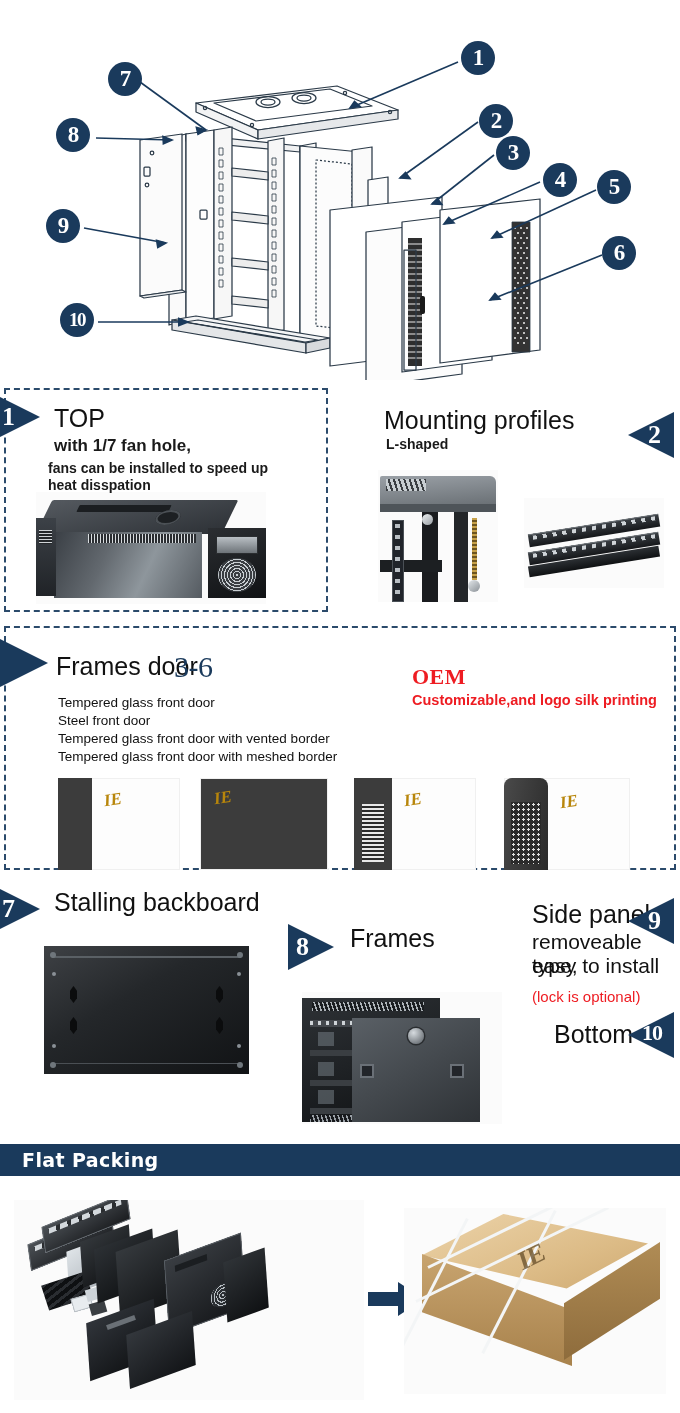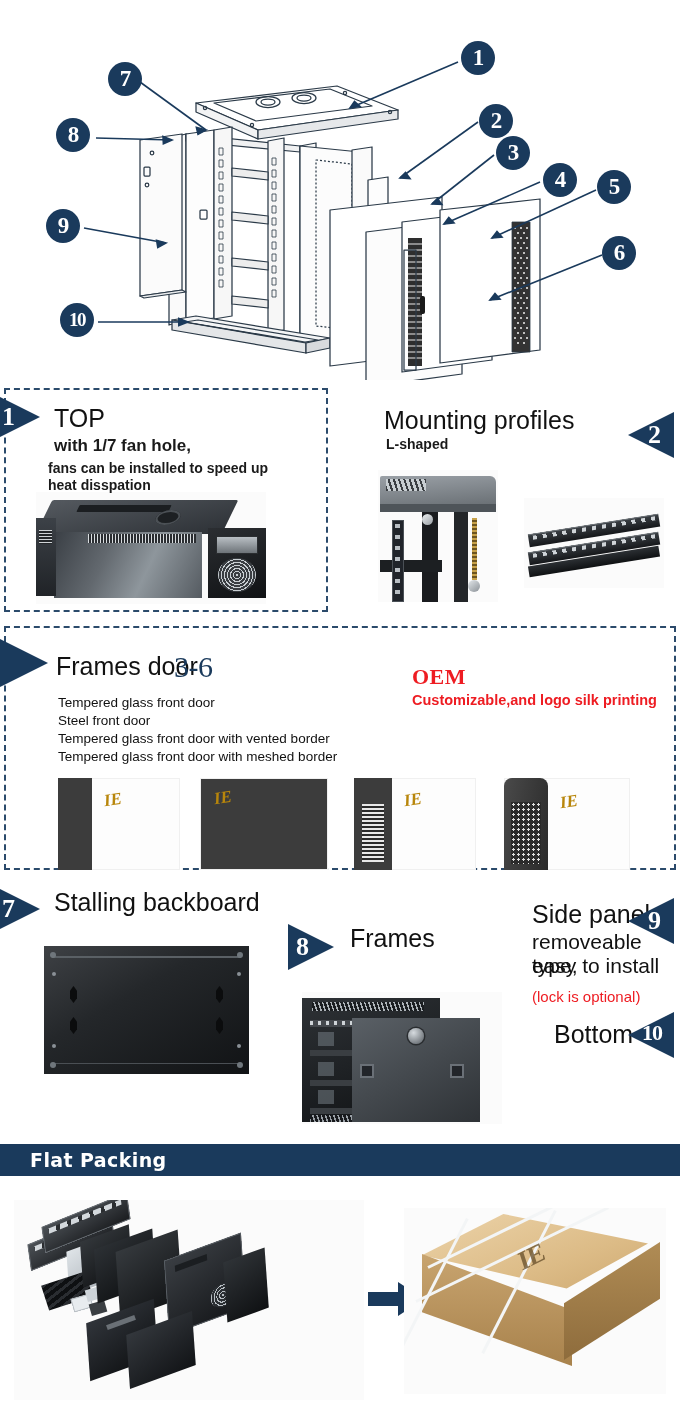--- a/index.html
+++ b/index.html
@@ -582,21 +582,21 @@
 
 <div class="abs" style="left:450px; top:1020px; width:230px; height:44px;">
   <div class="abs h-big" style="left:104px; top:0px;">Bottom</div>
 </div>
 
 <div class="tri-marker" style="left:628px; top:1012px;">
   <div class="tri-left"></div>
   <div class="tri-num wide" style="left:14px; top:10px; font-size:22px;">10</div>
 </div>
 
-<div id="flat-banner" style="top:1144px;padding-left:8px;">
+<div id="flat-banner" style="top:1144px;">
   <span>Flat Packing</span>
 </div>
 
 <div class="abs" style="left:0px; top:1186px; width:680px; height:227px;">
 
   <div class="photo" style="left:14px; top:14px; width:350px; height:200px;">
 
     <div style="position:absolute; left:12px; top:28px; width:90px; height:26px;
                 background:linear-gradient(170deg,#4d5257,#1a1c1f); transform:rotate(-22deg) skewX(-14deg);
                 box-shadow: inset 0 0 0 1px #6a7076;"></div>

